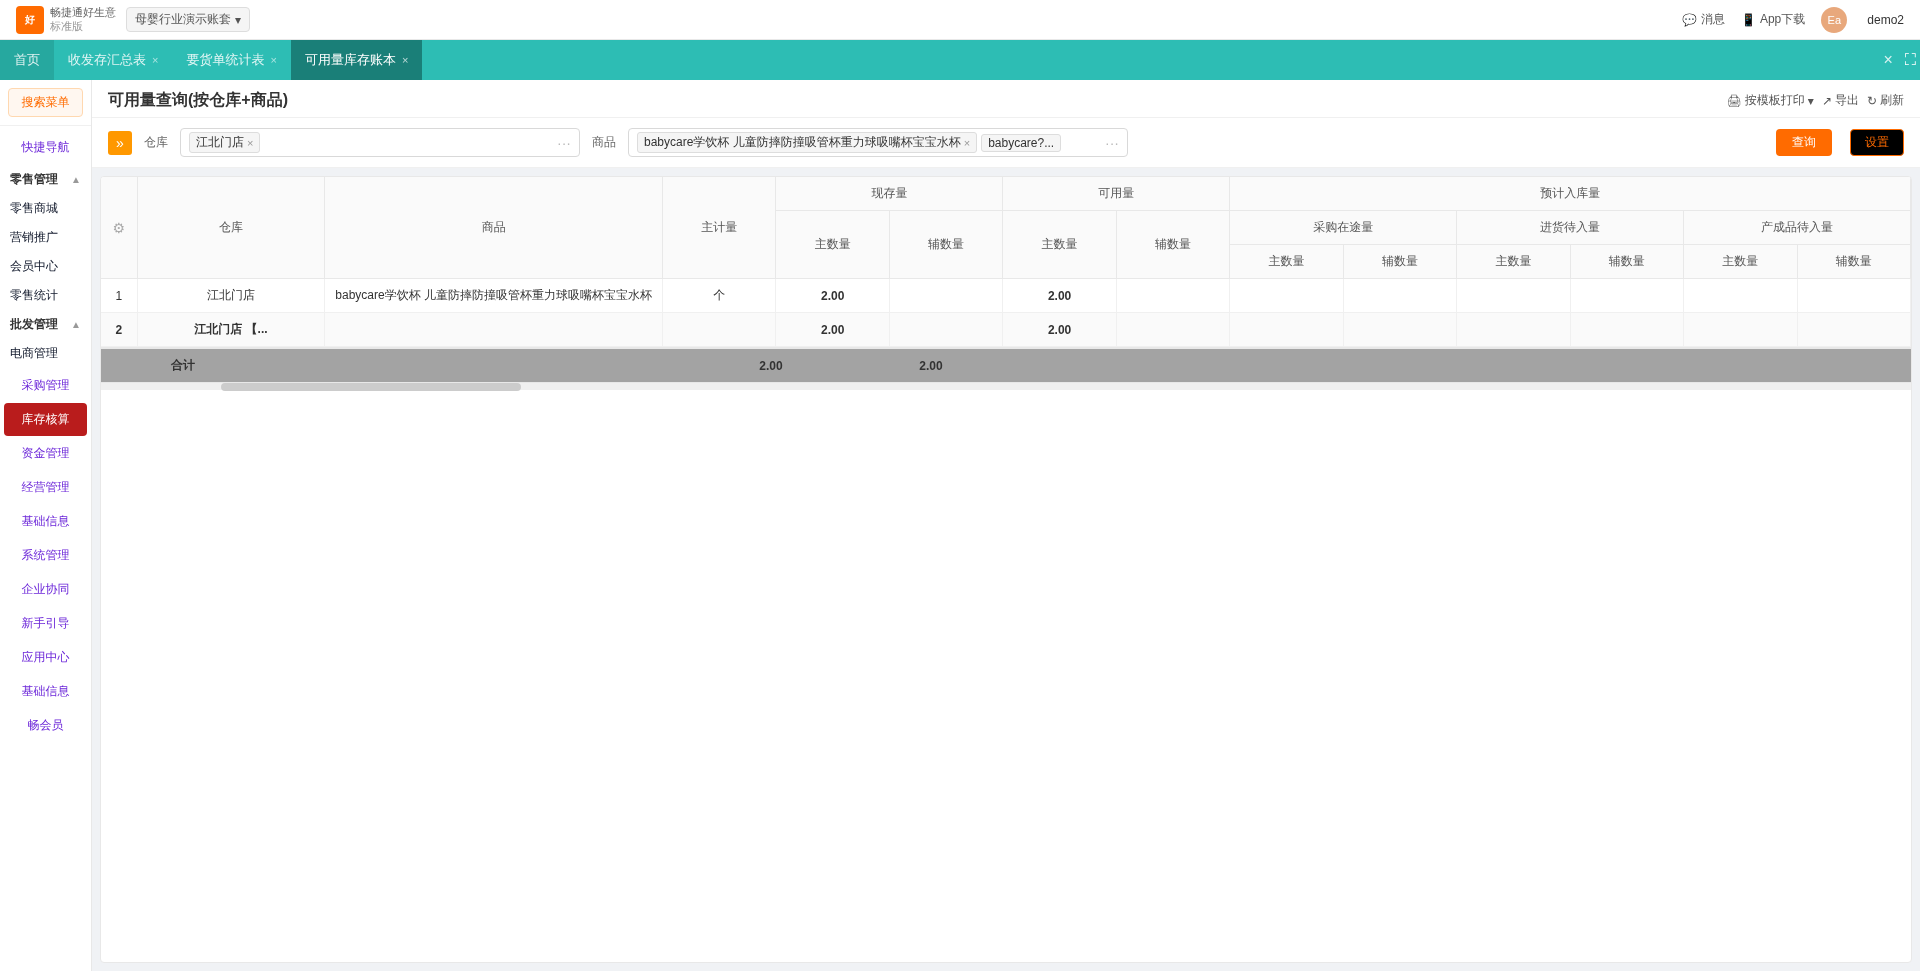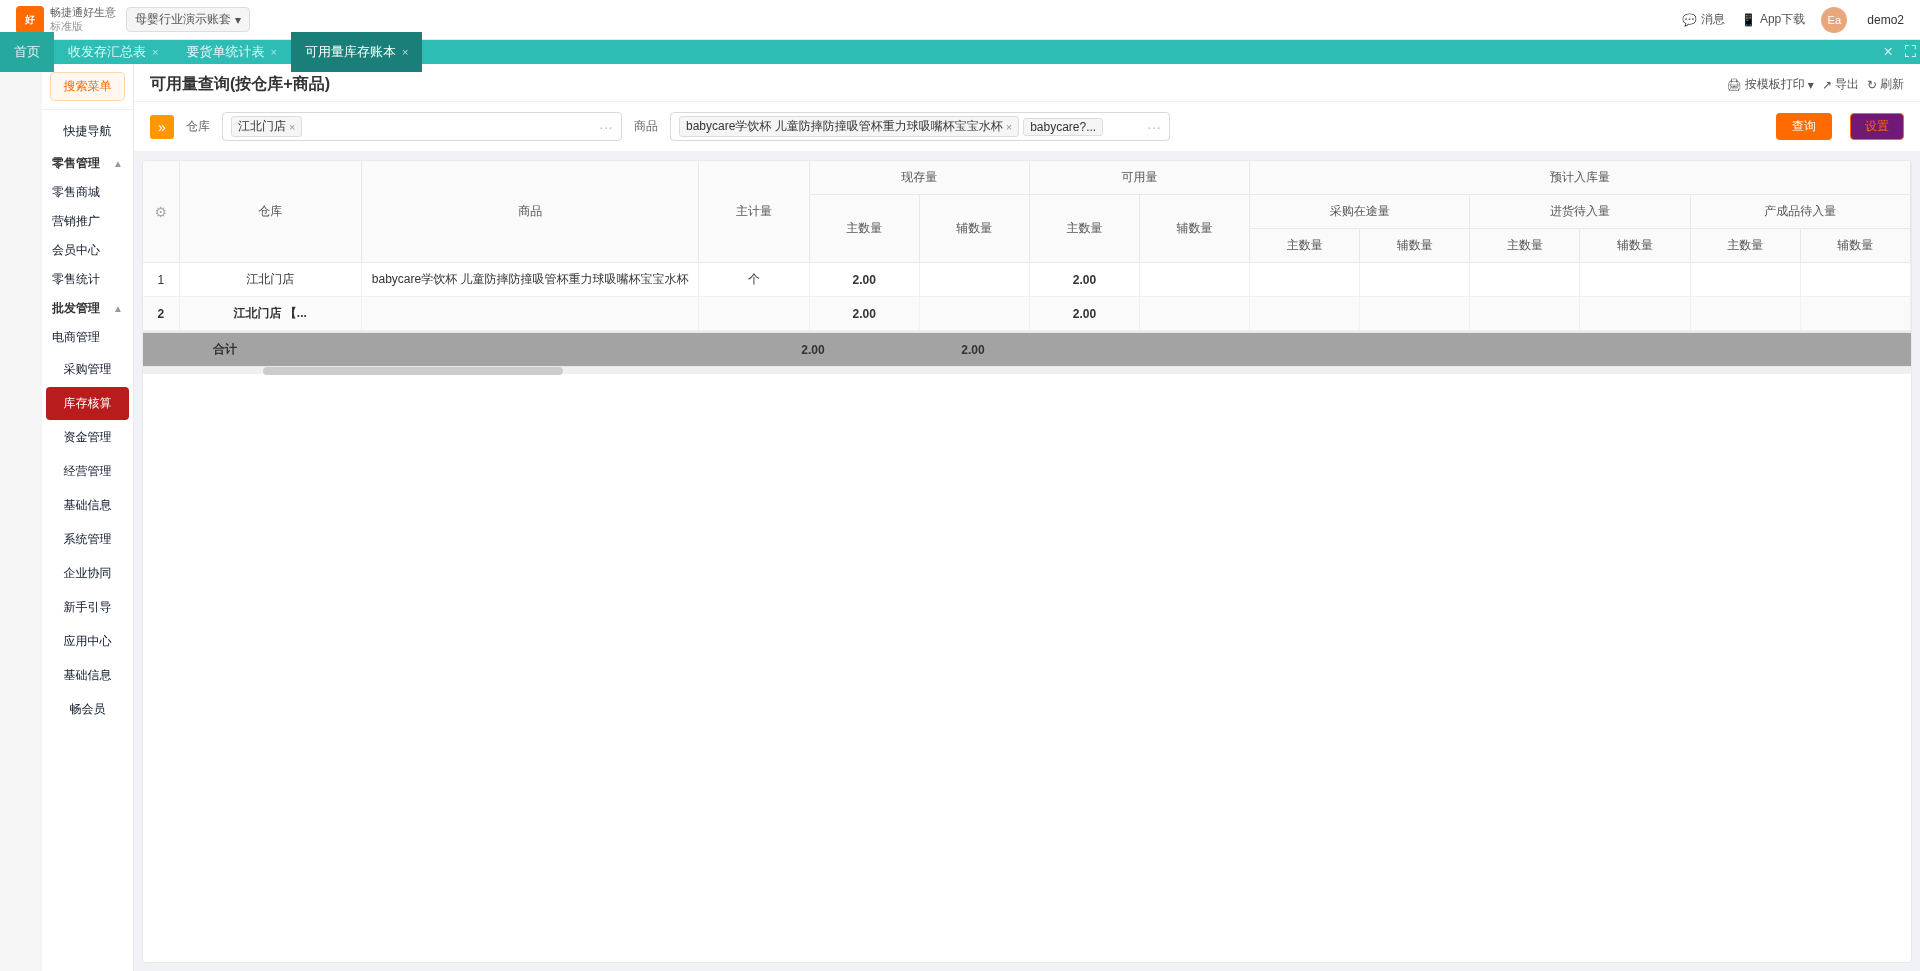--- a/index.html
+++ b/index.html
@@ -23,21 +23,21 @@
     .brand-label { font-size: 11px; color: #999; }
     .industry-selector { display: flex; align-items: center; gap: 4px; background: #f5f5f5; border: 1px solid #ddd; border-radius: 4px; padding: 3px 8px; font-size: 12px; color: #555; cursor: pointer; }
     .top-bar-right { display: flex; align-items: center; gap: 16px; font-size: 12px; color: #555; }
     .top-bar-right .msg { display: flex; align-items: center; gap: 4px; cursor: pointer; }
     .top-bar-right .app-dl { display: flex; align-items: center; gap: 4px; cursor: pointer; }
     .avatar { width: 26px; height: 26px; border-radius: 50%; background: #e8a87c; display: flex; align-items: center; justify-content: center; font-size: 11px; color: white; }
     .username { font-size: 12px; color: #333; cursor: pointer; }
 
     
     .nav-tabs {
-      height: 24px;
+      height: 40px;
       background: #2dbdb4;
       display: flex;
       align-items: center;
       padding: 0 0 0 0;
       flex-shrink: 0;
       position: relative;
       justify-content: space-between;
     }
     .nav-tab {
       height: 40px;
@@ -50,21 +50,21 @@
       position: relative;
       white-space: nowrap;
     }
     .nav-tab.home { background: #26a89f; }
     .nav-tab.active { background: #1a7f78; color: white; }
     .nav-tab .close-btn { margin-left: 6px; font-size: 11px; opacity: 0.7; }
     .nav-tab-close-all { margin-left: auto; margin-right: 8px; color: white; font-size: 16px; opacity: 0.8; cursor: pointer; }
     .nav-expand { color: white; font-size: 16px; margin-right: 4px; cursor: pointer; }
 
     
-    .main-layout { display: flex; flex: 1; overflow: hidden; margin-left: 42px; }
+    .main-layout { display: flex; flex: 1; overflow: hidden; }
 
     
     .sidebar {
       width: 92px;
       background: #fff;
       border-right: 1px solid #e8e8e8;
       display: flex;
       flex-direction: column;
       overflow-y: auto;
       flex-shrink: 0;
@@ -78,21 +78,21 @@
       padding: 5px 0;
       color: #ff6b00;
       font-size: 12px;
       text-align: center;
       cursor: pointer;
     }
     .sidebar-nav { padding: 4px 0; }
     .sidebar-item {
       padding: 8px 10px;
       font-size: 12px;
-      color: #0f172a;
+      color: #6d28d9;
       cursor: pointer;
       text-align: center;
       border-radius: 4px;
       margin: 1px 4px;
     }
     .sidebar-item.active { background: #b91c1c; color: white; border-radius: 4px; }
     .sidebar-section {
       padding: 6px 10px;
       font-size: 12px;
       color: #333;
@@ -166,21 +166,21 @@
     .query-btn {
       background: #ff6b00;
       color: white;
       border: none;
       border-radius: 4px;
       padding: 5px 16px;
       font-size: 12px;
       cursor: pointer;
     }
     .set-btn {
-      background: #701a75;
+      background: #000000;
       color: #ff6b00;
       border: 1px solid #ff6b00;
       border-radius: 4px;
       padding: 4px 14px;
       font-size: 12px;
       cursor: pointer;
     }
 
     
     .table-container {

